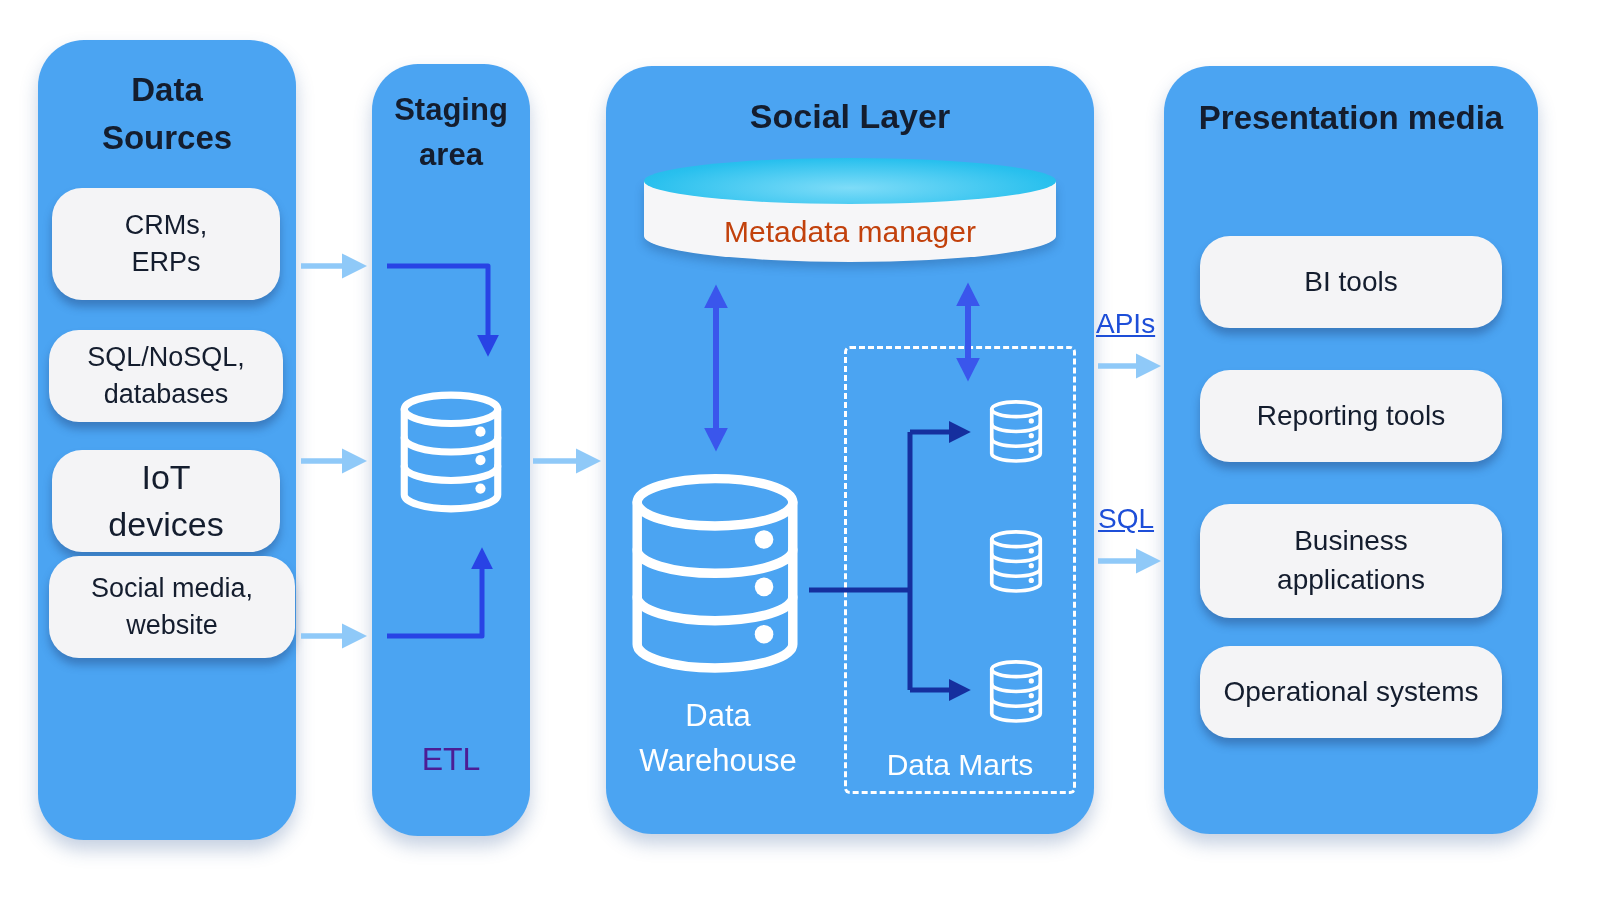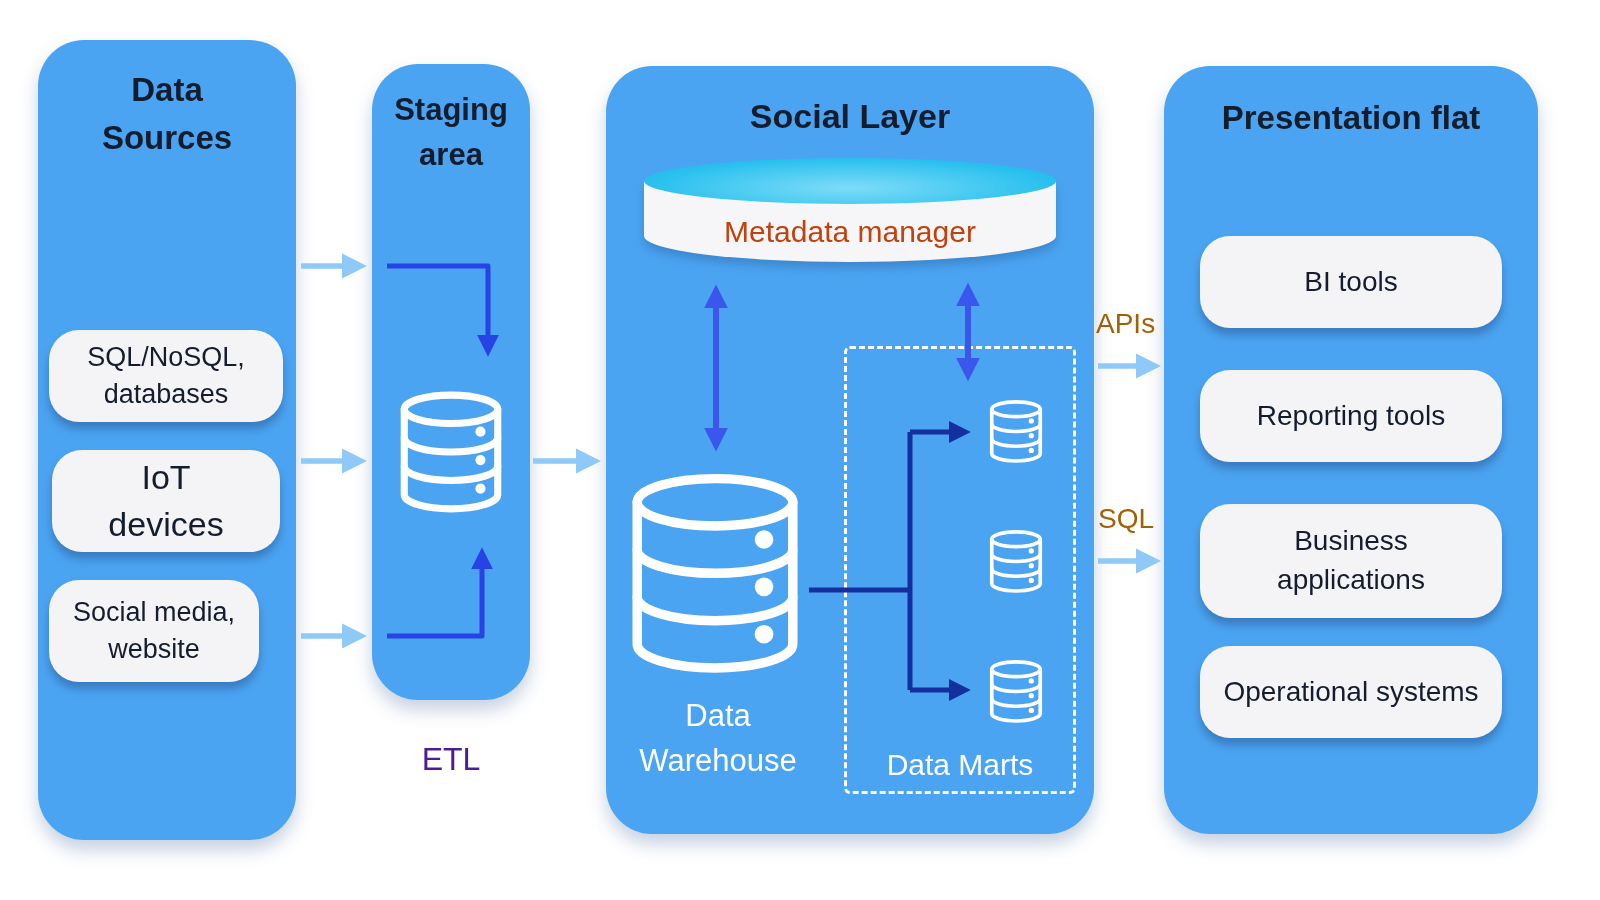--- a/index.html
+++ b/index.html
@@ -21,21 +21,21 @@
     box-shadow:0 7px 9px rgba(25,50,100,.35);
     display:flex; align-items:center; justify-content:center;
     text-align:center; white-space:pre-line; line-height:1.38; color:#141d2e;
   }
   .plabel {
     position:absolute; left:0; right:0; text-align:center;
     white-space:pre-line; line-height:1.45; font-weight:400; color:#4c1d95;
   }
   .plabel.white { color:#ffffff; font-weight:500; }
   .dbicon { position:absolute; }
-  .conn-label { position:absolute; font-size:28px; color:#a16207; }
+  .conn-label { position:absolute; font-size:28px; color:#1d4ed8;text-decoration:underline; }
   .arrows { position:absolute; left:0; top:0; width:1600px; height:900px; pointer-events:none; z-index:5; }
   .meta-cyl { position:absolute; left:38px; top:92px; width:412px; height:104px; }
   .cyl-top {
     position:absolute; left:0; top:0; width:100%; height:46px; border-radius:50%;
     background: radial-gradient(ellipse 70% 90% at 50% 65%, #7EDCF8 0%, #29C0EE 70%, #1FB3E4 100%);
     z-index:2;
   }
   .cyl-body {
     position:absolute; left:0; top:23px; width:100%; bottom:0; background:#F6F6F8;
     border-radius:0 0 50% 50% / 0 0 26px 26px;
@@ -80,29 +80,31 @@
           <circle cx="84" cy="69" r="5.5"></circle>
           <circle cx="84" cy="97" r="5.5"></circle>
         </g>
       </symbol>
     </defs>
   </svg>
 
   <section class="panel" style="left:38px; top:40px; width:258px; height:800px;">
     <h2 class="ptitle" style="top:26px; font-size:33px;">Data
 Sources</h2>
+    <div class="card" style="left:14px; top:148px; width:228px; height:112px; font-size:27px;">CRMs,
+ERPs</div>
     <div class="card" style="left:11px; top:290px; width:234px; height:92px; font-size:27px;">SQL/NoSQL,
 databases</div>
     <div class="card" style="left:14px; top:410px; width:228px; height:102px; font-size:34px;">IoT
 devices</div>
-    <div class="card" style="left:11px; top:540px; width:210px; height:102px; font-size:27px;">Social media,
+    <div class="card" style="left:11px; top:516px; width:246px; height:102px; font-size:27px;">Social media,
 website</div>
   </section>
 
-  <section class="panel" style="left:372px; top:64px; width:158px; height:636px;">
+  <section class="panel" style="left:372px; top:64px; width:158px; height:772px;">
     <h2 class="ptitle" style="top:24px; font-size:31px;">Staging
 area</h2>
     <svg class="dbicon" style="left:23px; top:326px;" width="112" height="126" viewBox="0 0 110 124">
       <use href="#db-icon"></use>
     </svg>
     <div class="plabel" style="top:672px; font-size:32px;">ETL</div>
   </section>
 
   <section class="panel" style="left:606px; top:66px; width:488px; height:768px;">
     <h2 class="ptitle" style="top:26px; font-size:34px;">Social Layer</h2>
@@ -128,21 +130,21 @@
           <use href="#db-icon"></use>
         </svg>
       <svg class="dbicon" style="left:140px; top:310px;" width="58" height="66" viewBox="0 0 110 124">
           <use href="#db-icon"></use>
         </svg>
       <div class="plabel white" style="top:394px; font-size:30px;">Data Marts</div>
     </div>
   </section>
 
   <section class="panel" style="left:1164px; top:66px; width:374px; height:768px;">
-    <h2 class="ptitle" style="top:28px; font-size:33px;">Presentation flat</h2>
+    <h2 class="ptitle" style="top:28px; font-size:33px;">Presentation media</h2>
     <div class="card" style="left:36px; top:170px; width:302px; height:92px; font-size:28px;">BI tools</div>
     <div class="card" style="left:36px; top:304px; width:302px; height:92px; font-size:28px;">Reporting tools</div>
     <div class="card" style="left:36px; top:438px; width:302px; height:114px; font-size:28px;">Business
 applications</div>
     <div class="card" style="left:36px; top:580px; width:302px; height:92px; font-size:28px;">Operational systems</div>
   </section>
 
   <div class="conn-label" style="left:1096px; top:308px;">APIs</div>
   <div class="conn-label" style="left:1098px; top:503px;">SQL</div>
 

